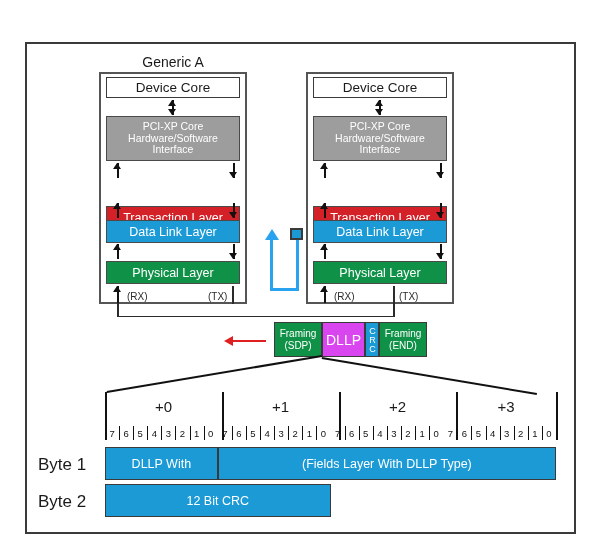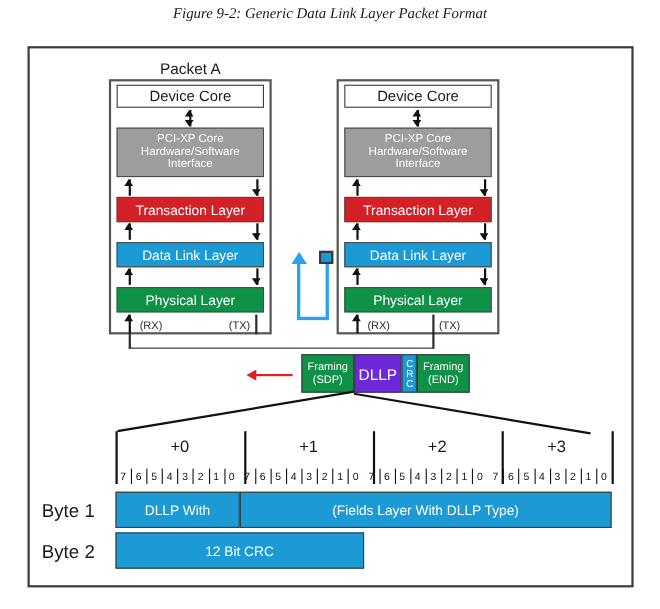--- a/index.html
+++ b/index.html
@@ -21,21 +21,21 @@
   .dev-label{position:absolute;font-size:14px;color:#1a1a1a;text-align:center;width:150px;}
   .dev-box{position:absolute;border:2px solid #555;background:#fff;box-sizing:border-box;}
 
   .layer{
     position:absolute;box-sizing:border-box;border:1px solid #4a4a4a;
     display:flex;align-items:center;justify-content:center;text-align:center;
     font-size:12.5px;line-height:1.12;color:#fff;
   }
   .layer.core{background:#fff;color:#1a1a1a;font-size:13.5px;border:1px solid #3a3a3a;}
   .layer.grey{background:#9d9d9d;color:#fff;font-size:10.5px;}
-  .layer.red{background:#d42027;}
+  .layer.red{background:#d42027;margin-top:27px;}
   .layer.blue{background:#1b9ad6;}
   .layer.green{background:#0f9147;}
 
   .rxtx{position:absolute;font-size:10px;color:#2a2a2a;}
 
   
   .varrow{position:absolute;width:9px;}
   .varrow i{position:absolute;left:4px;top:0;width:1.6px;height:100%;background:#111;}
   .varrow b{position:absolute;left:0;width:0;height:0;border-left:4.5px solid transparent;border-right:4.5px solid transparent;}
   .varrow.up b{top:0;border-bottom:6px solid #111;}
@@ -49,21 +49,21 @@
   
   .bluepath{position:absolute;background:#29a3ef;}
   .bluearrow{position:absolute;width:0;height:0;
     border-left:7px solid transparent;border-right:7px solid transparent;border-bottom:11px solid #29a3ef;}
   .bluesq{position:absolute;background:#1b9ad6;border:2px solid #3a3a3a;box-sizing:border-box;}
 
   
   .pkt{position:absolute;box-sizing:border-box;border:1.5px solid #3a3a3a;
        display:flex;align-items:center;justify-content:center;text-align:center;color:#fff;}
   .pkt.green{background:#0f9147;font-size:10px;line-height:1.18;}
-  .pkt.blue{background:#6d28d9;font-size:14px;font-weight:normal;text-align:right;}
+  .pkt.blue{background:#d946ef;font-size:14px;font-weight:normal;text-align:right;}
   .pkt.crc{background:#1b9ad6;font-size:9px;line-height:1.0;}
   .crc-v{writing-mode:vertical-rl;text-orientation:upright;letter-spacing:-1px;}
 
   .redarrow{position:absolute;height:2px;background:#e02020;}
   .redarrow::before{content:"";position:absolute;left:-8px;top:-4px;width:0;height:0;
     border-top:5px solid transparent;border-bottom:5px solid transparent;border-right:9px solid #e02020;}
 
   .expand{position:absolute;background:#111;transform-origin:0 0;height:2px;}
 
   
@@ -74,25 +74,24 @@
 
   .bytelabel{position:absolute;font-size:17px;color:#1a1a1a;}
   .field{position:absolute;box-sizing:border-box;background:#1b9ad6;border:1.5px solid #3a3a3a;
     display:flex;align-items:center;justify-content:center;color:#fff;font-size:12.5px;text-align:center;}
 </style>
 </head>
 <body>
 
 <div id="root">
 
-  <div class="fig-title">Figure 9-2: Generic Data Link Layer Packet Format</div>
 
   <div class="outer-frame"></div>
 
-  <div class="dev-label" style="left:98px;top:54px;">Packet A</div>
+  <div class="dev-label" style="left:98px;top:54px;">Generic A</div>
   <div class="dev-box" style="left:99px;top:72px;width:148px;height:232px;"></div>
 
   <div class="layer core" style="left:106px;top:77px;width:134px;height:21px;">Device Core</div>
 
   <div class="varrow both" style="left:168px;top:100px;height:15px;">
     <i></i>
       <b class="t"></b>
       <b class="b"></b>
   </div>
 

